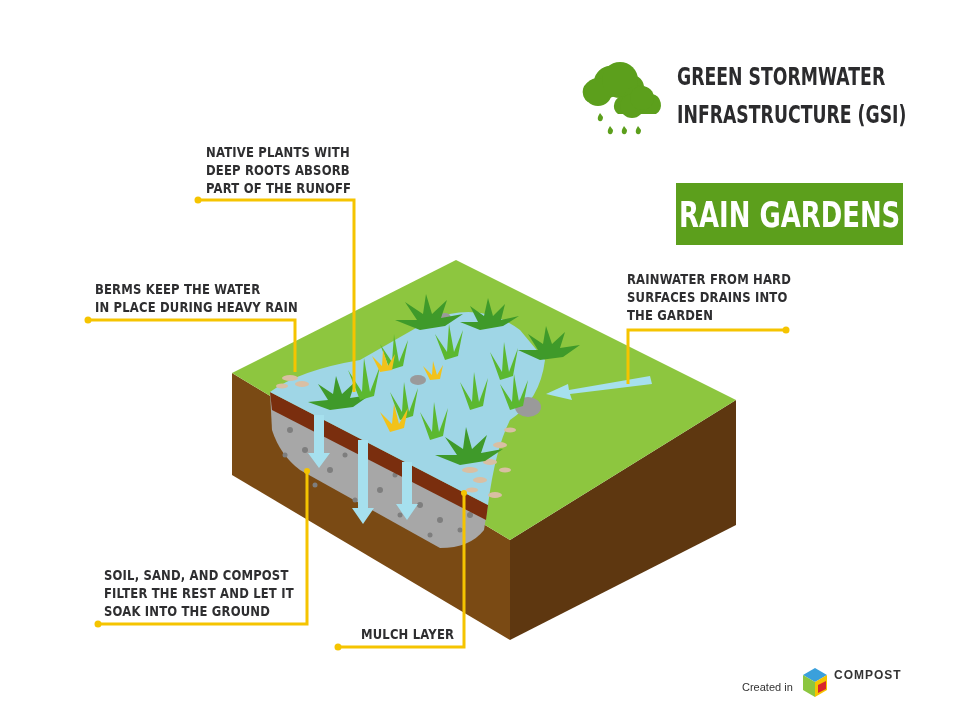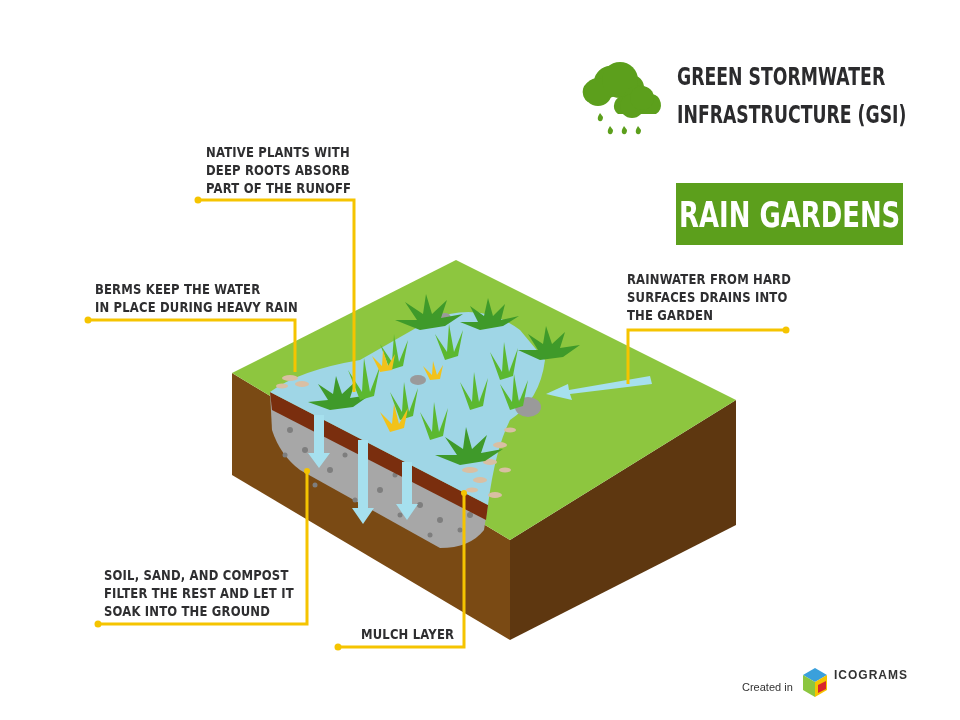--- a/index.html
+++ b/index.html
@@ -211,13 +211,13 @@
   <div>SOIL, SAND, AND COMPOST</div>
   <div>FILTER THE REST AND LET IT</div>
   <div>SOAK INTO THE GROUND</div>
 </div>
 
 <div class="label" style="left:361px; top:625px;">
   <div>MULCH LAYER</div>
 </div>
 
 <div class="credit">Created in</div>
-<div class="brand">ICOGRAMS</div>
+<div class="brand">COMPOST</div>
 
 </body></html>

